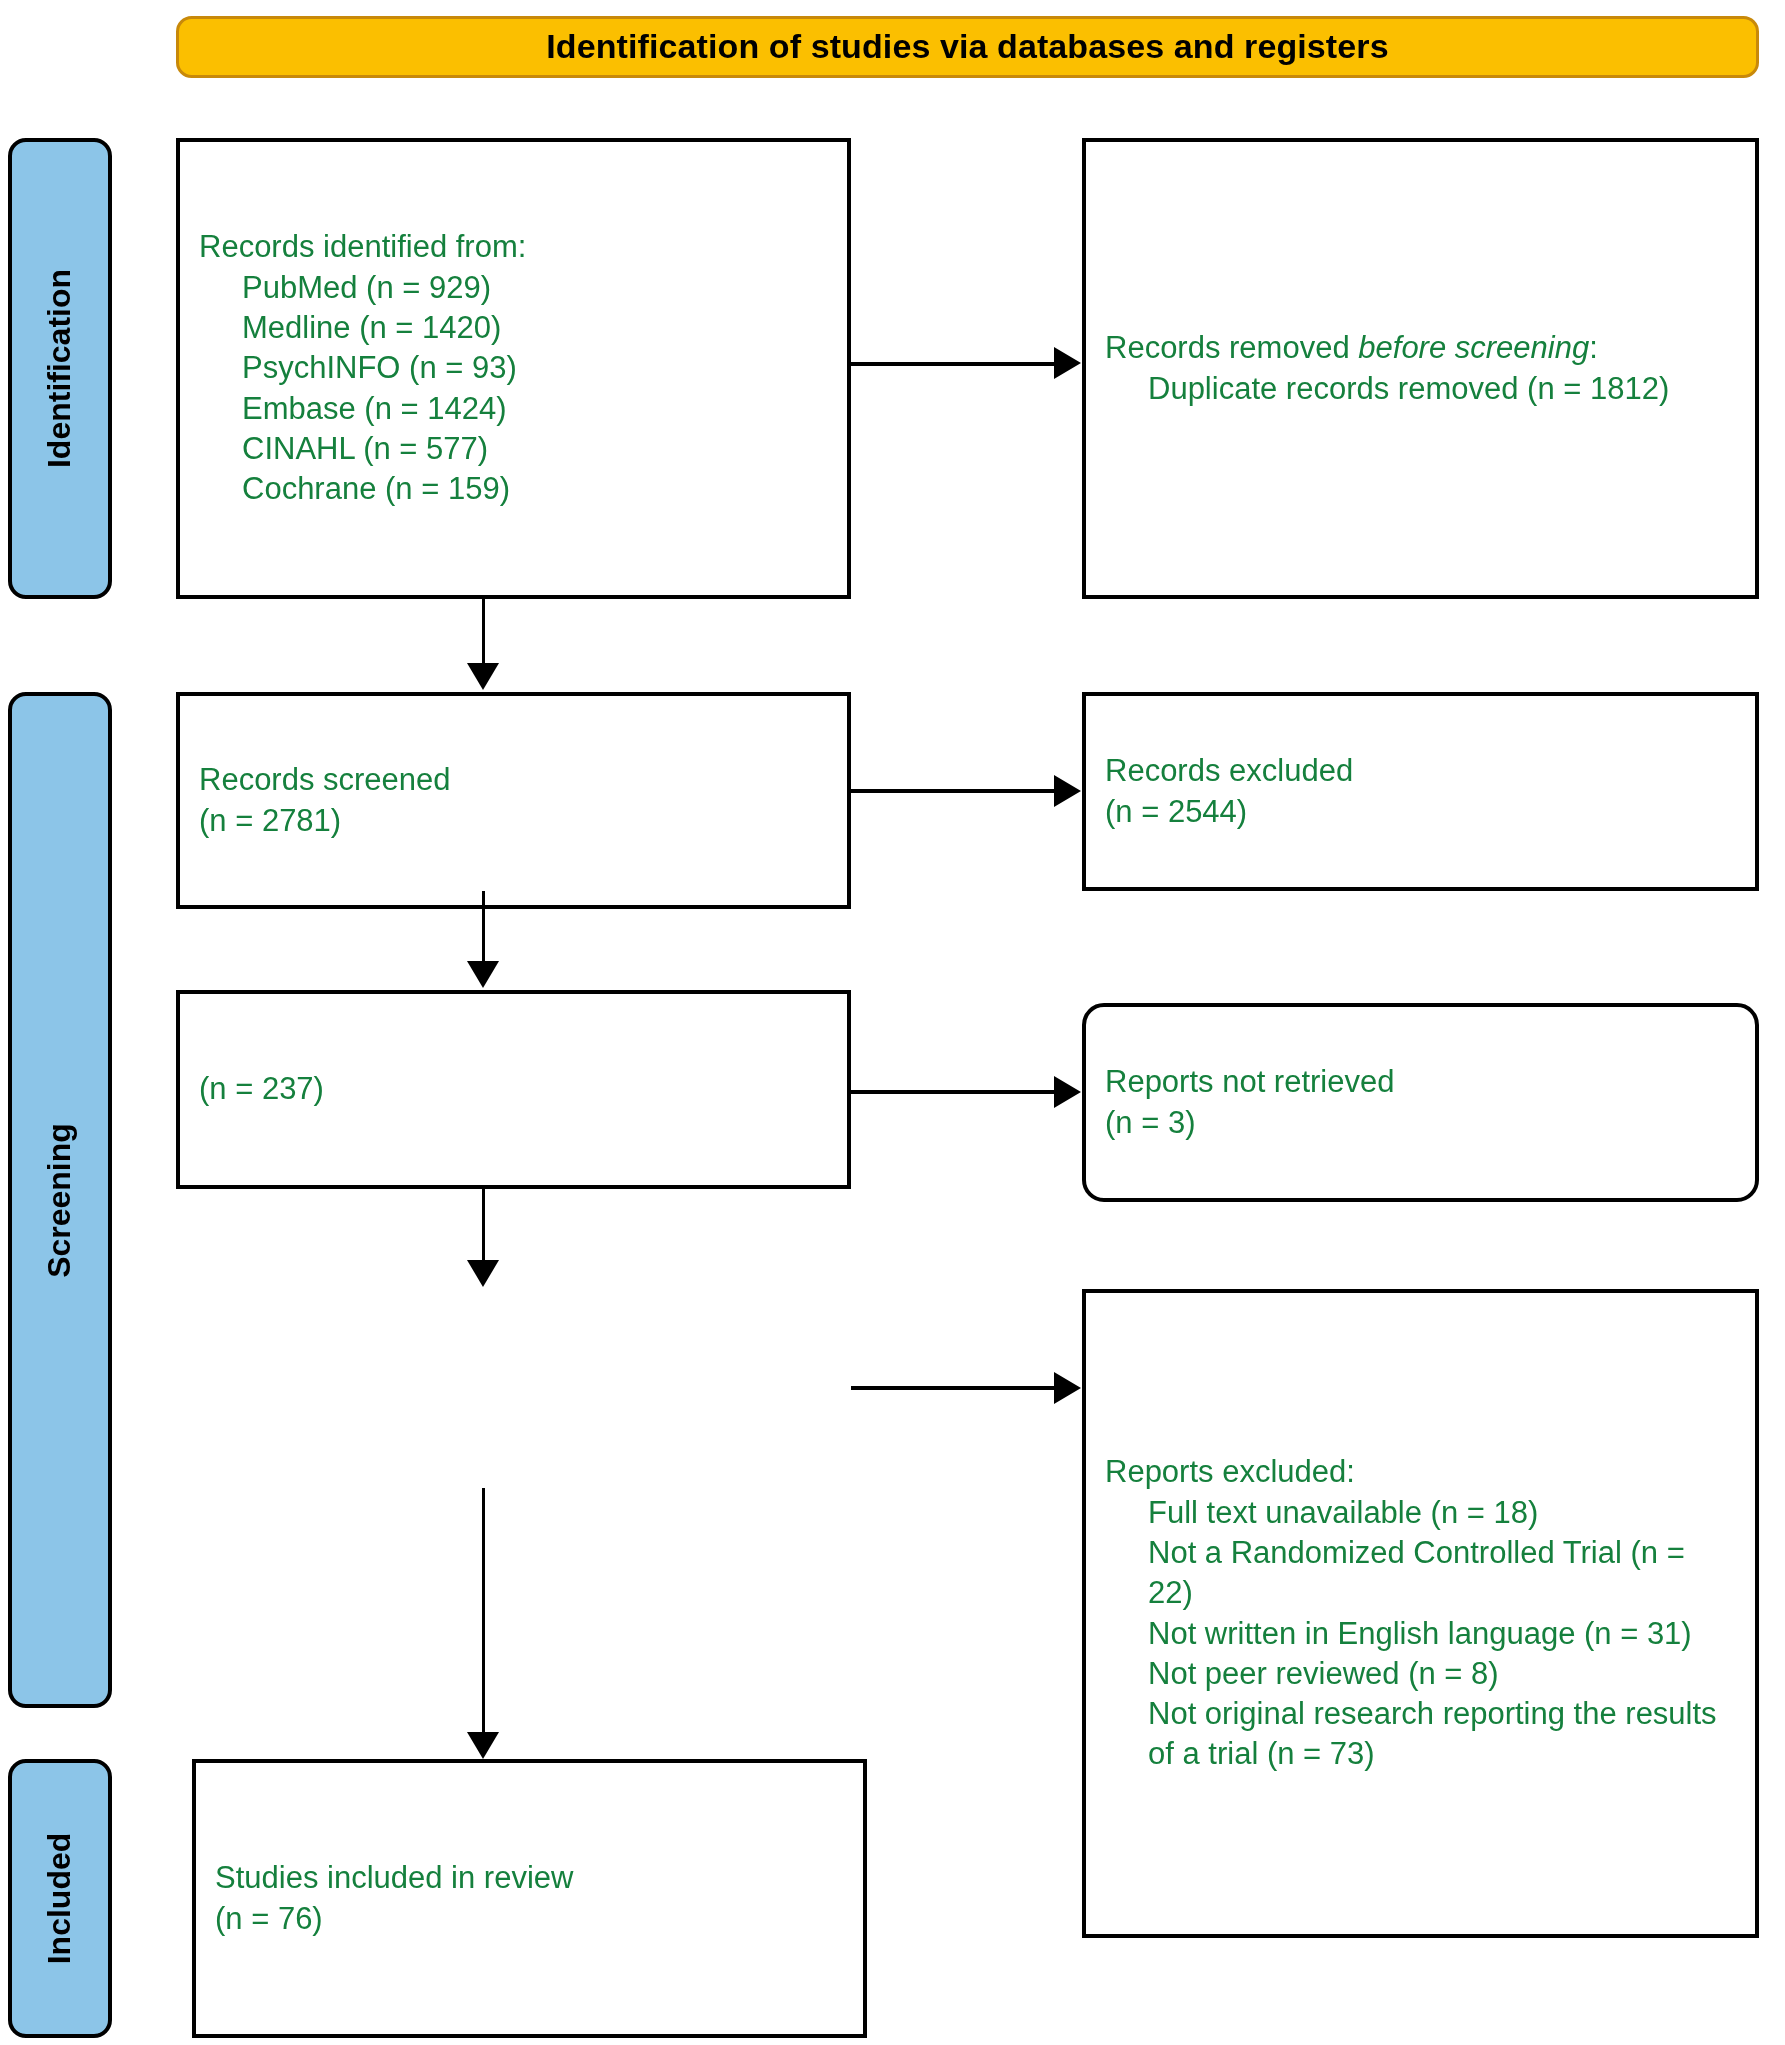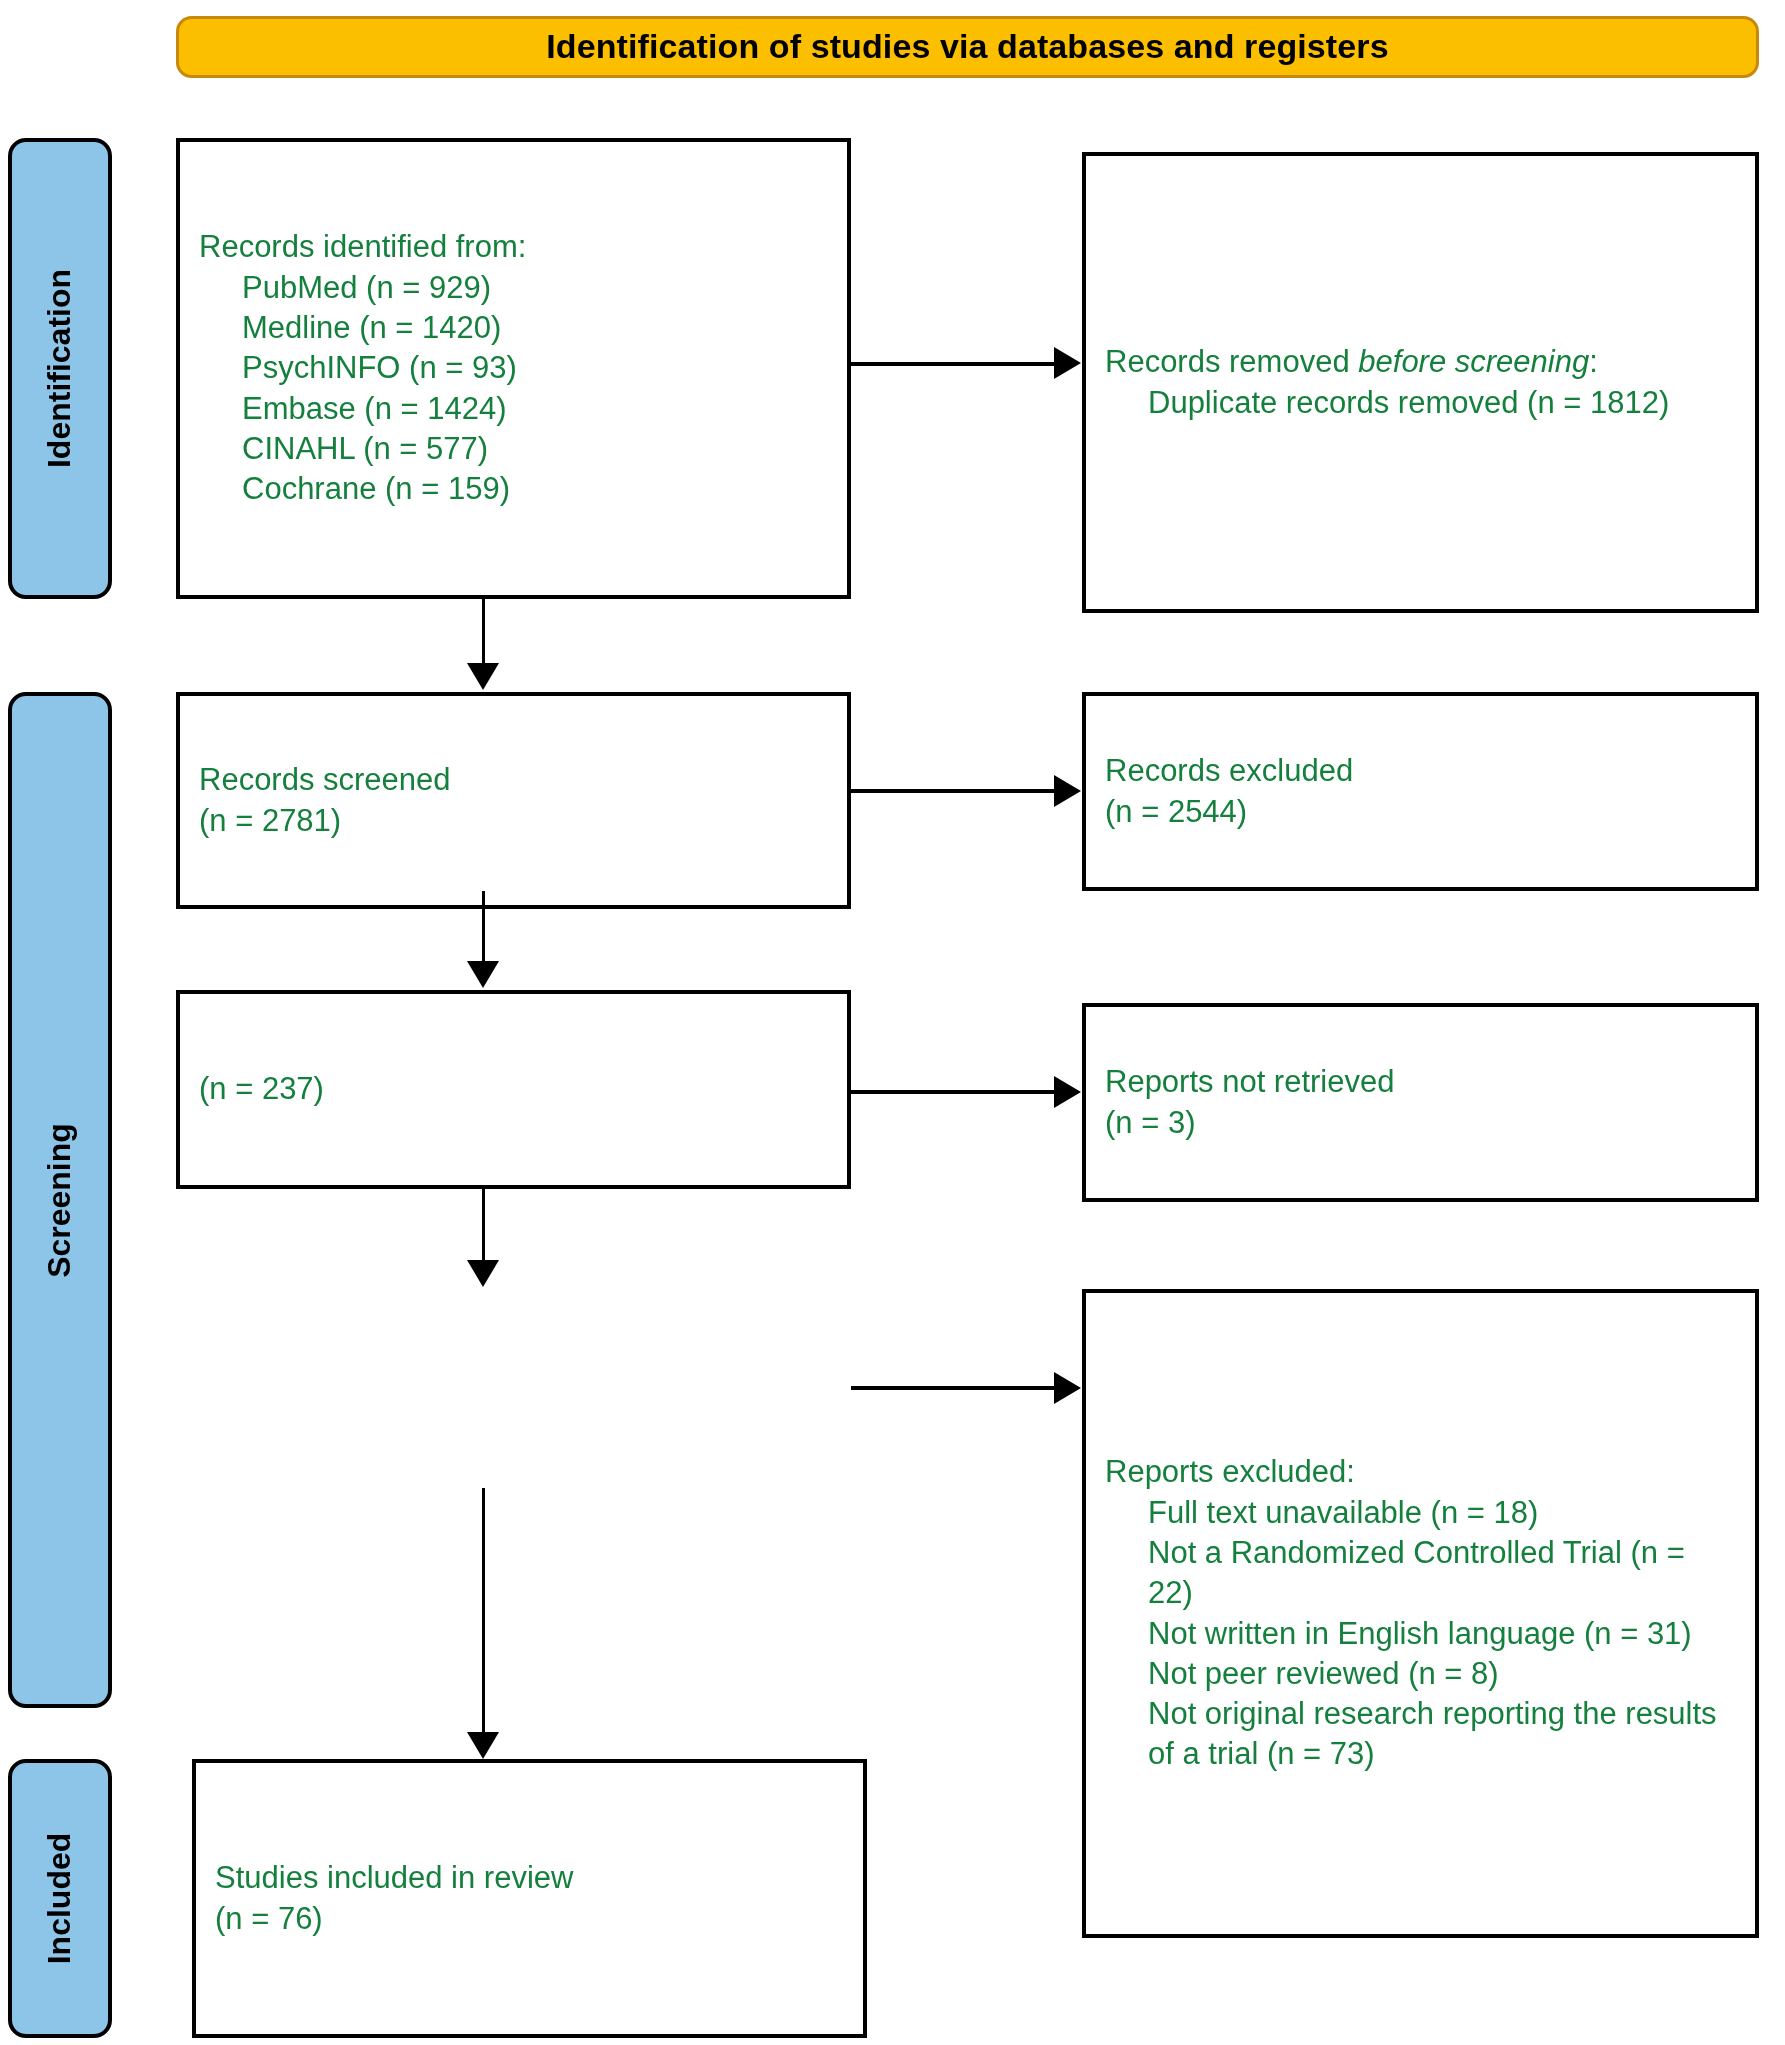--- a/index.html
+++ b/index.html
@@ -144,21 +144,21 @@
       <div class="box-line">Records identified from:</div>
       <div class="box-line indent">PubMed (n = 929)</div>
       <div class="box-line indent">Medline (n = 1420)</div>
       <div class="box-line indent">PsychINFO (n = 93)</div>
       <div class="box-line indent">Embase (n = 1424)</div>
       <div class="box-line indent">CINAHL (n = 577)</div>
       <div class="box-line indent">Cochrane (n = 159)</div>
     </div>
   </div>
 
-  <div class="box" style="left:1082px; top:152px; width:677px; height:461px;">
+  <div class="box" style="left:1082px; top:138px; width:677px; height:461px;">
     <div class="box-inner">
       <div class="box-line"><span>Records removed </span><span class="ital">before screening</span><span>:</span></div>
       <div class="box-line indent">Duplicate records removed (n = 1812)</div>
     </div>
   </div>
 
   <div class="hline" style="left:851px; top:362px; width:203px;"></div>
   <div class="arrow-right" style="left:1054px; top:347px;"></div>
 
   <div class="vline" style="left:482px; top:599px; height:65px;"></div>
@@ -183,21 +183,21 @@
 
   <div class="vline" style="left:482px; top:891px; height:71px;"></div>
   <div class="arrow-down" style="left:467px; top:961px;"></div>
 
   <div class="box" style="left:176px; top:990px; width:675px; height:199px;">
     <div class="box-inner">
       <div class="box-line">(n = 237)</div>
     </div>
   </div>
 
-  <div class="box" style="left:1082px; top:1003px; width:677px; height:199px;">
+  <div class="box" style="left:1082px; top:1003px; width:677px; height:199px;border-radius:22px;">
     <div class="box-inner">
       <div class="box-line">Reports not retrieved</div>
       <div class="box-line">(n = 3)</div>
     </div>
   </div>
 
   <div class="hline" style="left:851px; top:1090px; width:203px;"></div>
   <div class="arrow-right" style="left:1054px; top:1076px;"></div>
 
   <div class="vline" style="left:482px; top:1189px; height:71px;"></div>

